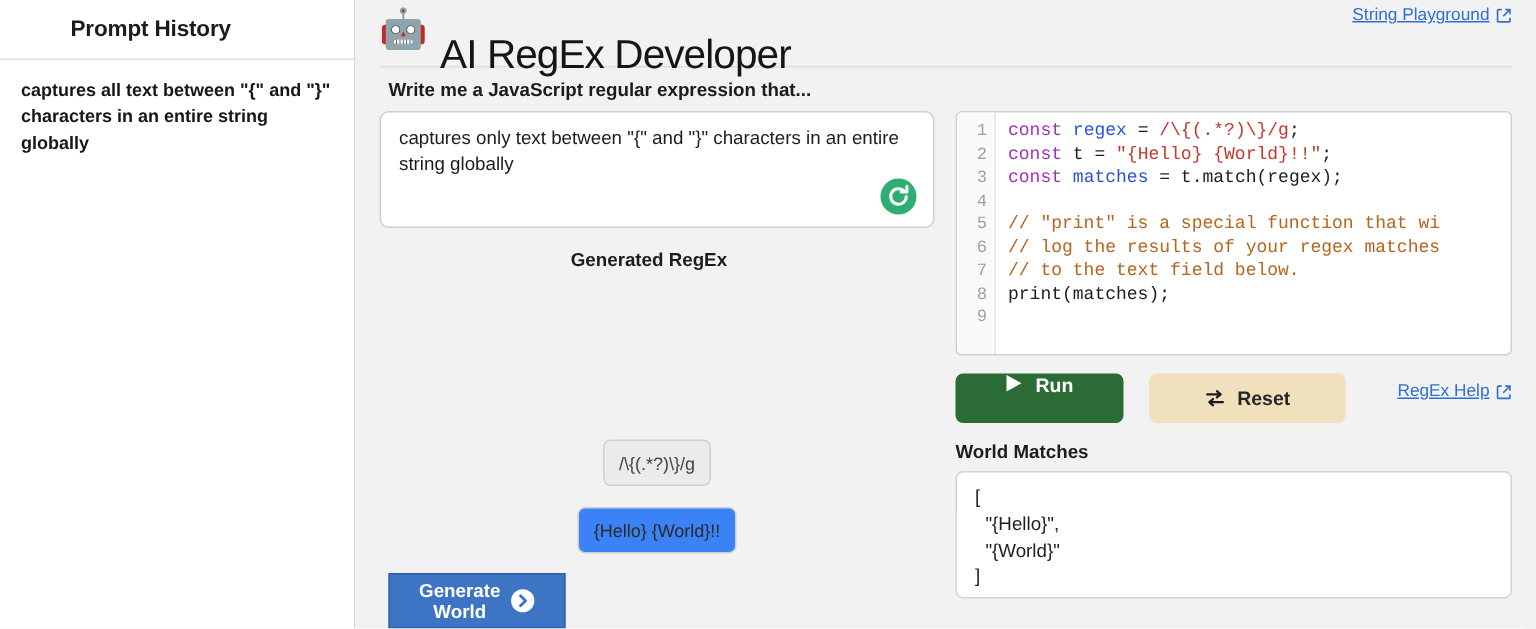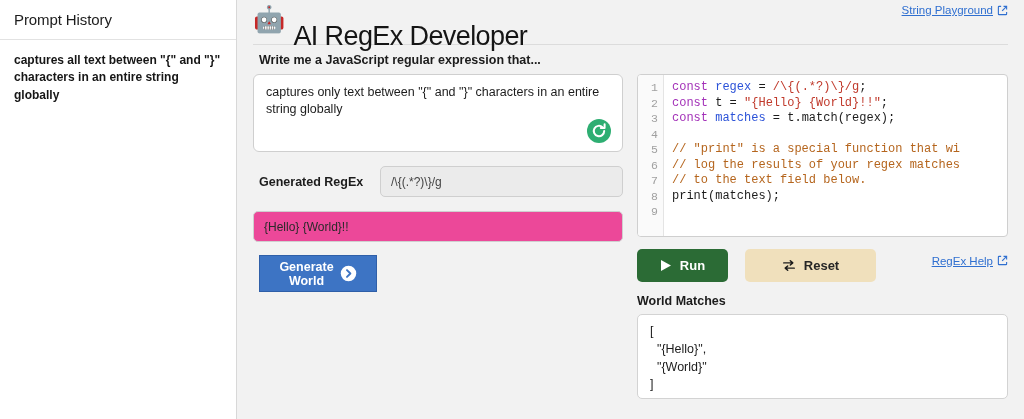--- a/index.html
+++ b/index.html
@@ -32,23 +32,24 @@
   .sidebar-header {
     height: 40px;
     flex: 0 0 40px;
     display: flex;
     align-items: center;
     padding: 0 14px;
     border-bottom: 1px solid #e2e2e2;
   }
   .sidebar-title {
     font-size: 15px;
-    font-weight: normal;
+    font-weight: bold;
     color: #1c1c1c;
     letter-spacing: -0.1px;
+    margin-left: 33px;
   }
   .sidebar-list {
     padding: 12px 14px 0 14px;
   }
   .history-item {
     font-size: 12px;
     font-weight: bold;
     line-height: 1.45;
     color: #161616;
     cursor: pointer;
@@ -140,40 +141,41 @@
     width: 26px;
     height: 26px;
     cursor: pointer;
   }
 
   
   .form-row {
     display: flex;
     align-items: center;
     margin-top: 14px;
+    flex-direction: column;
   }
   .field-label {
     width: 127px;
     flex: 0 0 127px;
     font-size: 12.5px;
     font-weight: bold;
     color: #1c1c1c;
     padding-left: 6px;
   }
   .field-input {
     flex: 1 1 auto;
     height: 31px;
     border: 1px solid #cfcfcf;
     border-radius: 5px;
     font-size: 12px;
     color: #2a2a2a;
     padding: 0 10px;
     display: flex;
     align-items: center;
-    background: #ec4899;
+    background: #3b82f6;
     font-family: "Liberation Sans", sans-serif;
   }
   .field-input.readonly { background: #ebebeb; color: #444; }
 
   .generate-btn {
     margin-top: 13px;
     margin-left: 6px;
     width: 118px;
     height: 37px;
     background: #3d74c4;
@@ -233,27 +235,27 @@
   .tok-com { color: #b5651d; }
   .tok-pl { color: #1c1c1c; }
 
   .action-row {
     display: flex;
     align-items: center;
     margin-top: 12px;
     position: relative;
   }
   .run-btn {
-    width: 91px; height: 33px;
+    width: 112px; height: 33px;
     background: #2b6b35;
     border-radius: 5px;
     color: #fff;
     font-size: 13px;
     font-weight: bold;
-    display: flex; align-items: center; justify-content: center;
+    display: flex; justify-content: center;
     gap: 8px;
     cursor: pointer;
   }
   .play-icon { width: 12px; height: 13px; }
   .reset-btn {
     margin-left: 17px;
     width: 131px; height: 33px;
     background: #f0e0bc;
     border-radius: 5px;
     color: #262626;
@@ -265,20 +267,21 @@
   }
   .swap-icon { width: 14px; height: 13px; }
   .help-link {
     position: absolute;
     right: 0;
     top: 6px;
     font-size: 11.5px;
     color: #2f6fd0;
     text-decoration: underline;
     display: flex;
+    align-items: center;
     gap: 4px;
     cursor: pointer;
   }
 
   .matches-label {
     font-size: 12.5px;
     font-weight: bold;
     color: #1c1c1c;
     margin-top: 12px;
   }

